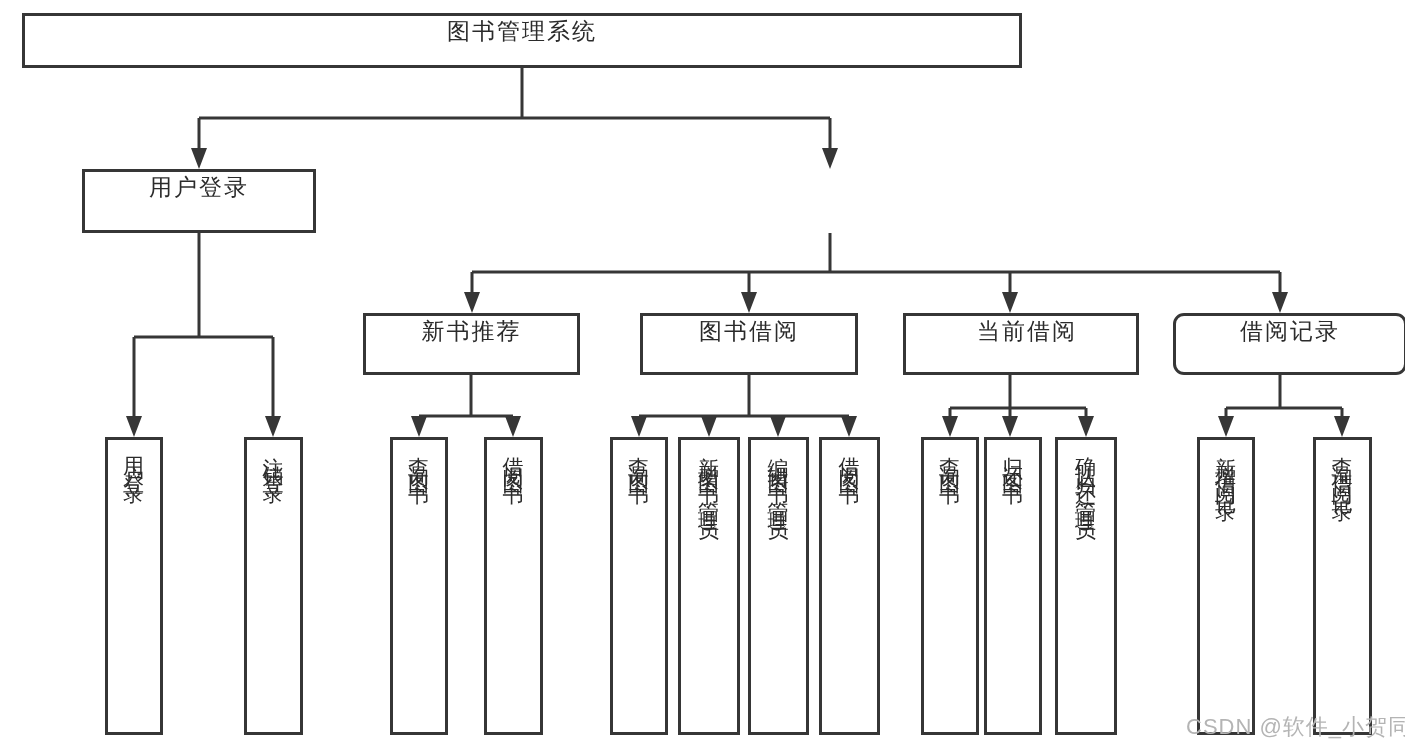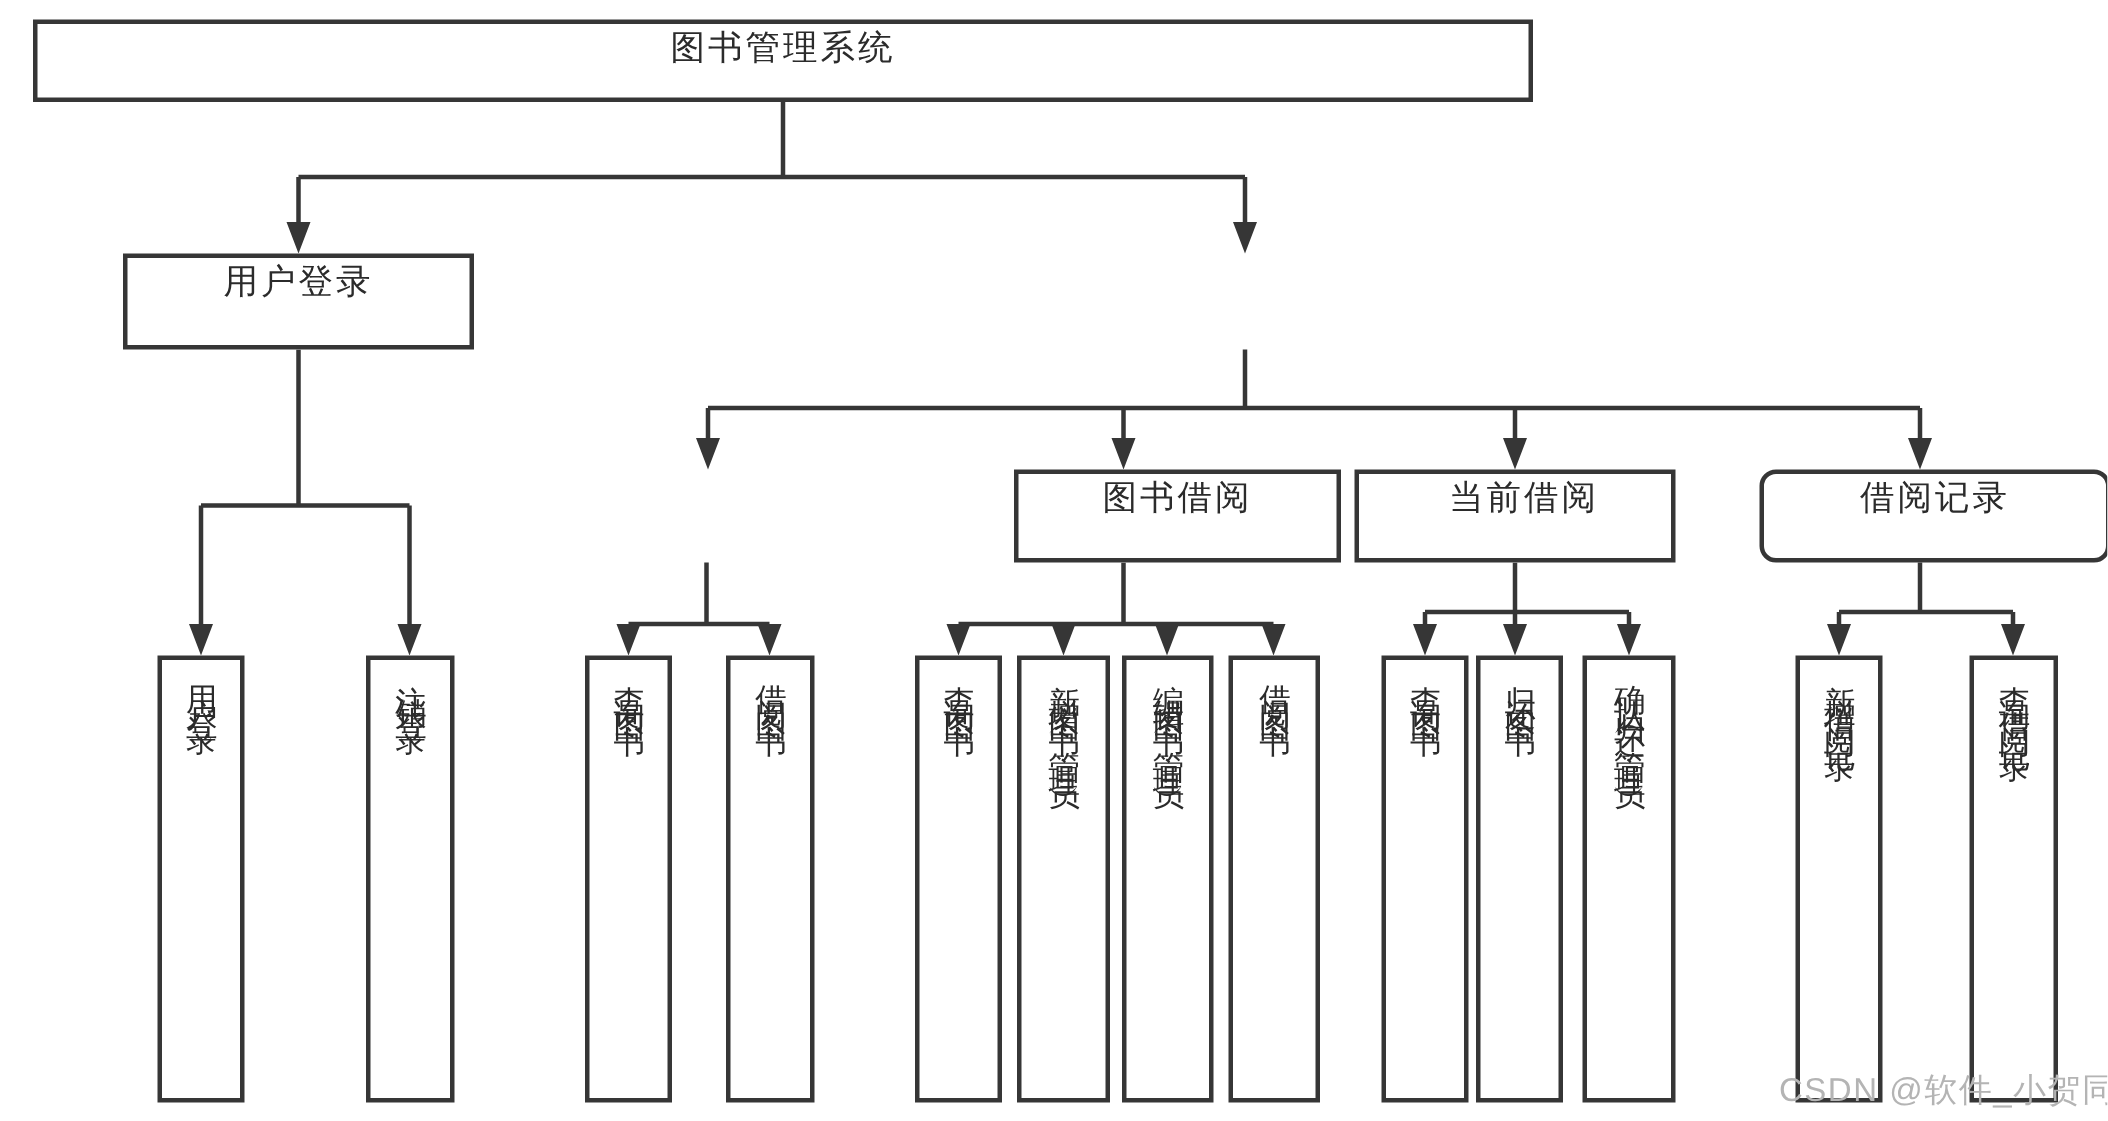--- a/index.html
+++ b/index.html
@@ -37,22 +37,22 @@
     font-size: 21px;
     letter-spacing: 9px;
     color: #2b2b2b;
     line-height: 1;
   }
   
   .n-root   { left: 22px;   top: 13px;  width: 1000px; height: 55px; }
   .n-ul     { left: 82px;   top: 169px; width: 234px;  height: 64px; }
   .n-bm     { left: 712px;  top: 169px; width: 235px;  height: 64px; }
   .n-rec    { left: 363px;  top: 313px; width: 217px;  height: 62px; }
-  .n-bor    { left: 676px;  top: 313px; width: 218px;  height: 62px; }
-  .n-cur    { left: 903px;  top: 313px; width: 214px;  height: 62px; padding-left: 12px; }
+  .n-bor    { left: 640px;  top: 313px; width: 218px;  height: 62px; }
+  .n-cur    { left: 903px;  top: 313px; width: 236px;  height: 62px; padding-left: 12px; }
   .n-log    { left: 1173px; top: 313px; width: 234px;  height: 62px; border-radius: 11px; }
   .leaf     { top: 437px; height: 298px; }
   .l-1  { left: 105px;  width: 58px; }
   .l-2  { left: 244px;  width: 59px; }
   .l-3  { left: 390px;  width: 58px; }
   .l-4  { left: 484px;  width: 59px; }
   .l-5  { left: 610px;  width: 58px; }
   .l-6  { left: 678px;  width: 62px; }
   .l-7  { left: 748px;  width: 61px; }
   .l-8  { left: 819px;  width: 61px; }
@@ -115,20 +115,23 @@
   </svg>
 
   <div class="box n-root">
     <span class="hlabel">图书管理系统</span>
   </div>
 
   <div class="box n-ul">
     <span class="hlabel">用户登录</span>
   </div>
 
+  <div class="box n-rec">
+    <span class="hlabel">新书推荐</span>
+  </div>
   <div class="box n-bor">
     <span class="hlabel">图书借阅</span>
   </div>
   <div class="box n-cur">
     <span class="hlabel">当前借阅</span>
   </div>
   <div class="box n-log">
     <span class="hlabel">借阅记录</span>
   </div>
 

